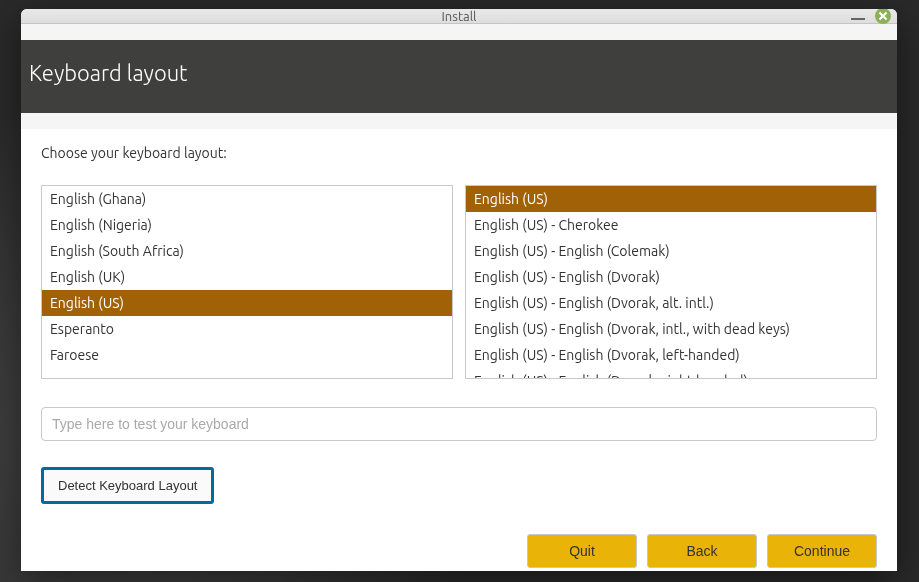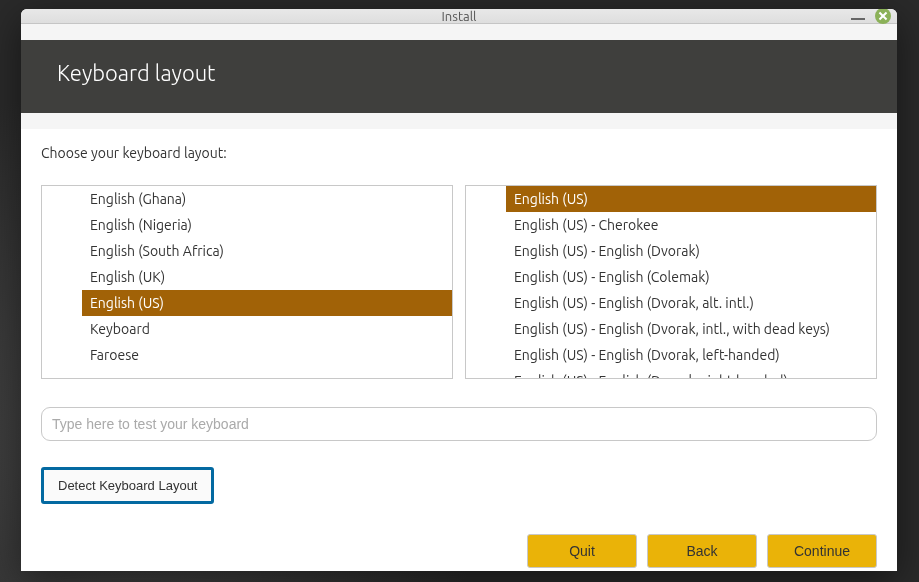--- a/index.html
+++ b/index.html
@@ -41,45 +41,45 @@
   width:16px;height:16px;border-radius:50%;
   background:#8bb158; position:relative;
 }
 .titlebar .close::before, .titlebar .close::after{
   content:"";position:absolute;left:3px;top:7px;width:10px;height:2px;background:#fff;
 }
 .titlebar .close::before{transform:rotate(45deg);}
 .titlebar .close::after{transform:rotate(-45deg);}
 .header {
   background:#3f3f3d; color:#fff;
-  padding:20px 36px 28px;
+  padding:20px 8px 28px;
   font-size:22px; font-weight:300;
 }
 .content {
   flex:1; background:#fff;
   padding:16px 20px 14px;
   display:flex; flex-direction:column;
 }
 .prompt { font-size:14px; color:#333; margin-bottom:8px;}
 .columns { display:flex; gap:12px; }
 .listbox {
   flex:1; height:194px;
   border:1px solid #c8c8c8;
   overflow-y:scroll;
   font-size:14px; color:#333;
   background:#fff;
 }
 .listbox::-webkit-scrollbar{width:12px;}
 .listbox::-webkit-scrollbar-track{background:#f0f0f0;}
 .listbox::-webkit-scrollbar-thumb{background:#c0c0c0;border-radius:6px;}
-.item { padding:2px 8px; cursor:default; line-height:22px;margin-left:40px;}
+.item { padding:2px 8px; cursor:default; line-height:22px;}
 .item.selected { background:#a16207; color:#fff; }
 .test-input {
   margin-top:12px; width:100%;
-  border:1px solid #c8c8c8; border-radius:9px;
+  border:1px solid #c8c8c8; border-radius:4px;
   padding:8px 10px; font-size:14px; color:#333;
   outline:none;
 }
 .test-input::placeholder{color:#aaa;}
 .detect-btn {
   margin-top:10px;
   align-self:flex-start;
   padding:8px 14px;
   border:3px solid #0369a1; border-radius:3px;
   background:#fafafa; font-size:13px; color:#333;
@@ -126,28 +126,28 @@
   <div class="content">
     <div class="prompt">Choose your keyboard layout:</div>
 
     <div class="columns">
       <div class="listbox" id="lang-list">
           <div class="item">English (Ghana)</div>
           <div class="item">English (Nigeria)</div>
           <div class="item">English (South Africa)</div>
           <div class="item">English (UK)</div>
           <div class="item selected">English (US)</div>
-          <div class="item">Keyboard</div>
+          <div class="item">Esperanto</div>
           <div class="item">Faroese</div>
         </div>
       <div class="listbox" id="variant-list">
           <div class="item selected">English (US)</div>
           <div class="item">English (US) - Cherokee</div>
+          <div class="item">English (US) - English (Colemak)</div>
           <div class="item">English (US) - English (Dvorak)</div>
-          <div class="item">English (US) - English (Colemak)</div>
           <div class="item">English (US) - English (Dvorak, alt. intl.)</div>
           <div class="item">English (US) - English (Dvorak, intl., with dead keys)</div>
           <div class="item">English (US) - English (Dvorak, left-handed)</div>
           <div class="item">English (US) - English (Dvorak, right-handed)</div>
         </div>
     </div>
 
     <input class="test-input" type="text" placeholder="Type here to test your keyboard" style="">
 
     <button class="detect-btn">Detect Keyboard Layout</button>

